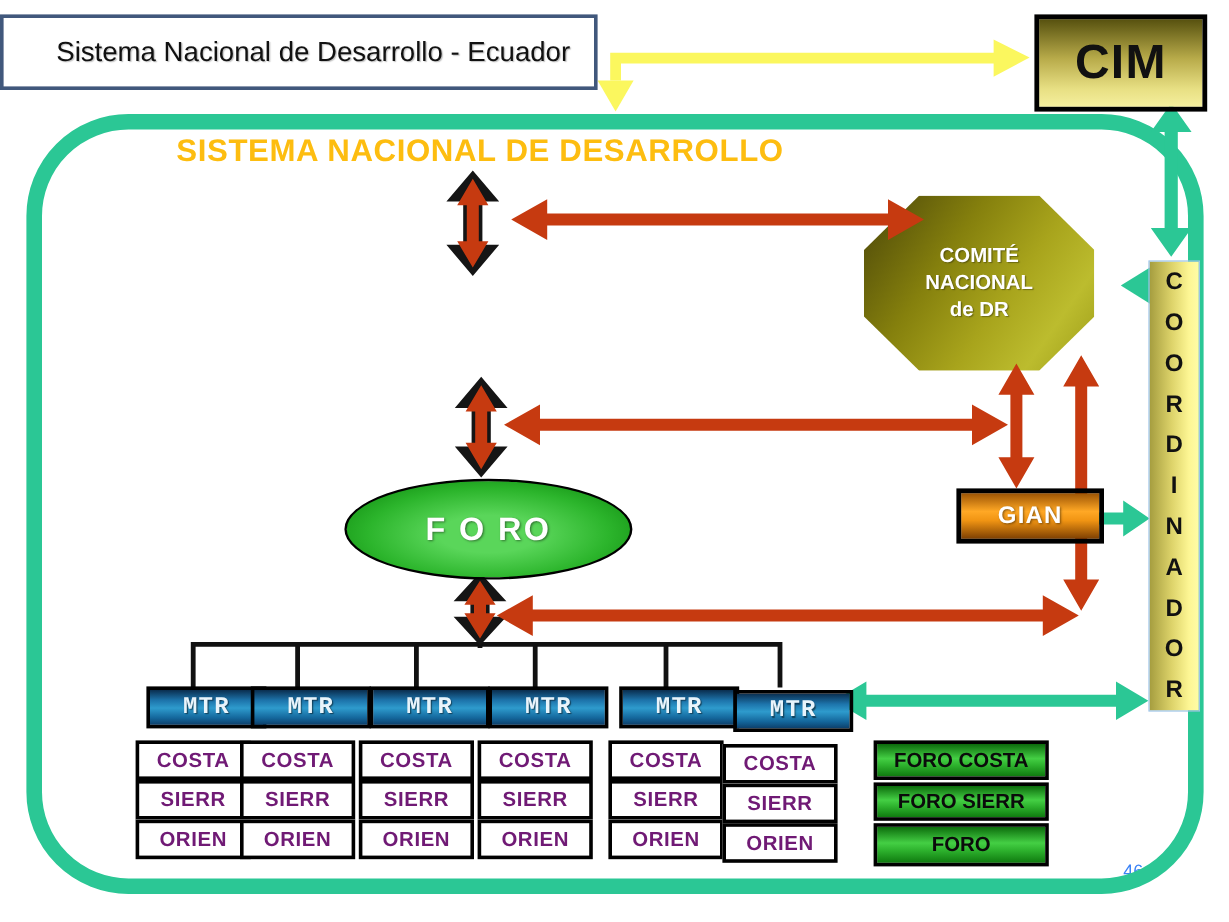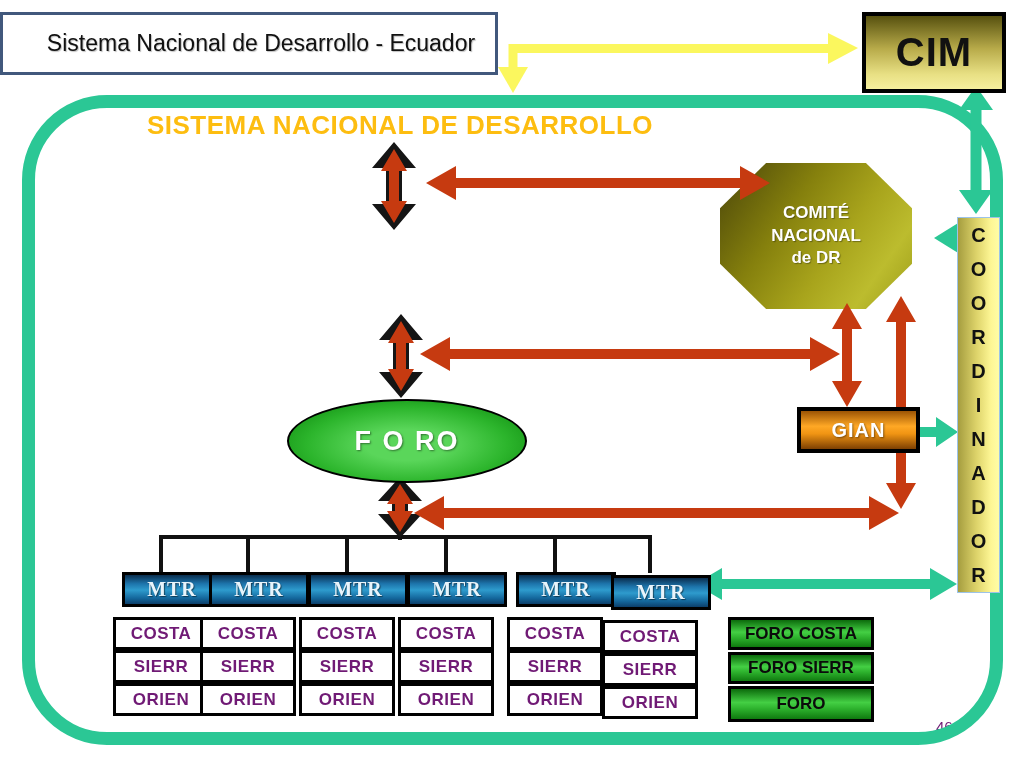--- a/index.html
+++ b/index.html
@@ -26,21 +26,21 @@
     background:linear-gradient(180deg,#57510f 0%,#b8ab4a 45%,#e8e084 80%,#f5ef9e 100%);
     display:flex;align-items:center;justify-content:center;
     font-size:40px;font-weight:600;color:#111;letter-spacing:1px;z-index:8;
   }
 
   
   .frame{
     left:22px;top:95px;width:981px;height:650px;box-sizing:border-box;
     border:13px solid #2bc795;border-radius:85px;z-index:3;
   }
-  .page-number{left:936px;top:718px;font-size:15px;color:#701a75;z-index:1;}
+  .page-number{left:936px;top:718px;font-size:15px;color:#3b82f6;z-index:1;}
 
   
   .system-title{
     left:60px;top:110px;width:680px;text-align:center;
     font-size:26px;font-weight:bold;color:#fdbd10;letter-spacing:0.5px;z-index:6;
   }
   .policies{
     left:100px;top:250px;width:600px;text-align:center;color:#2323c9;
     font-weight:bold;line-height:1.35;z-index:6;
   }
@@ -86,21 +86,21 @@
     display:flex;align-items:center;justify-content:center;text-align:center;
     font-size:20px;font-weight:bold;color:#111;line-height:34px;
     white-space:pre-line;z-index:6;
   }
 
   
   .mtr-box{
     position:absolute;width:100px;height:35px;box-sizing:border-box;border:3px solid #000;
     background:linear-gradient(180deg,#0a2e4f 0%,#1d74ab 30%,#2e9bcd 52%,#14679c 80%,#0c3f6b 100%);
     display:flex;align-items:center;justify-content:center;
-    font-family:Liberation Serif, serif;font-weight:bold;font-size:20px;color:#e8f4fb;
+    font-family:Liberation Mono, monospace;font-weight:bold;font-size:20px;color:#e8f4fb;
     letter-spacing:1px;z-index:6;text-shadow:1px 1px 1px rgba(0,0,0,0.5);
   }
   .region-stack{position:absolute;width:96px;z-index:6;}
   .region-box{
     box-sizing:border-box;height:33px;border:3px solid #000;background:#fff;
     display:flex;align-items:center;justify-content:center;
     font-size:17px;font-weight:bold;color:#701a75;letter-spacing:0.5px;
   }
 
   

